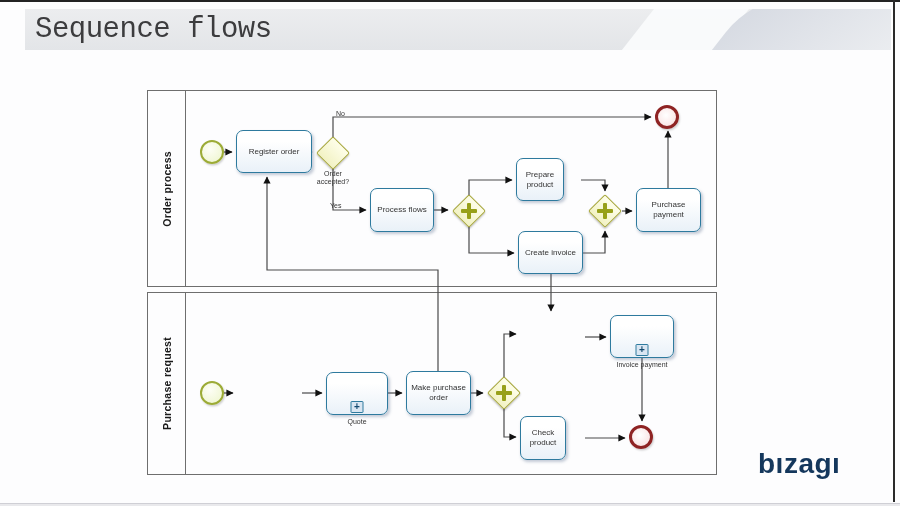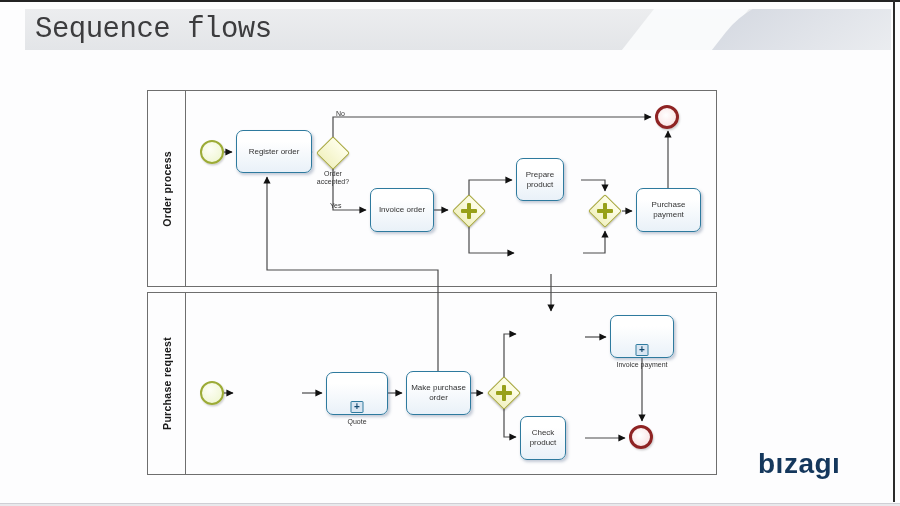--- a/index.html
+++ b/index.html
@@ -153,24 +153,27 @@
       <div class="gw-plus">
           <i class="bar-h"></i>
           <i class="bar-v"></i>
         </div>
     </div>
 
     <div class="task" style="left:236px;top:130px;width:76px;height:43px">
       <span>Register order</span>
     </div>
     <div class="task" style="left:370px;top:188px;width:64px;height:44px">
-      <span>Invoice order</span>
+      <span>Process flows</span>
     </div>
     <div class="task" style="left:516px;top:158px;width:48px;height:43px">
       <span>Prepare product</span>
+    </div>
+    <div class="task" style="left:518px;top:231px;width:65px;height:43px">
+      <span>Create invoice</span>
     </div>
     <div class="task" style="left:636px;top:188px;width:65px;height:44px">
       <span>Purchase payment</span>
     </div>
 
     <div class="task" style="left:326px;top:372px;width:62px;height:43px">
       <span class="plusbox">+</span>
     </div>
     <div class="task" style="left:406px;top:371px;width:65px;height:44px">
       <span>Make purchase order</span>

